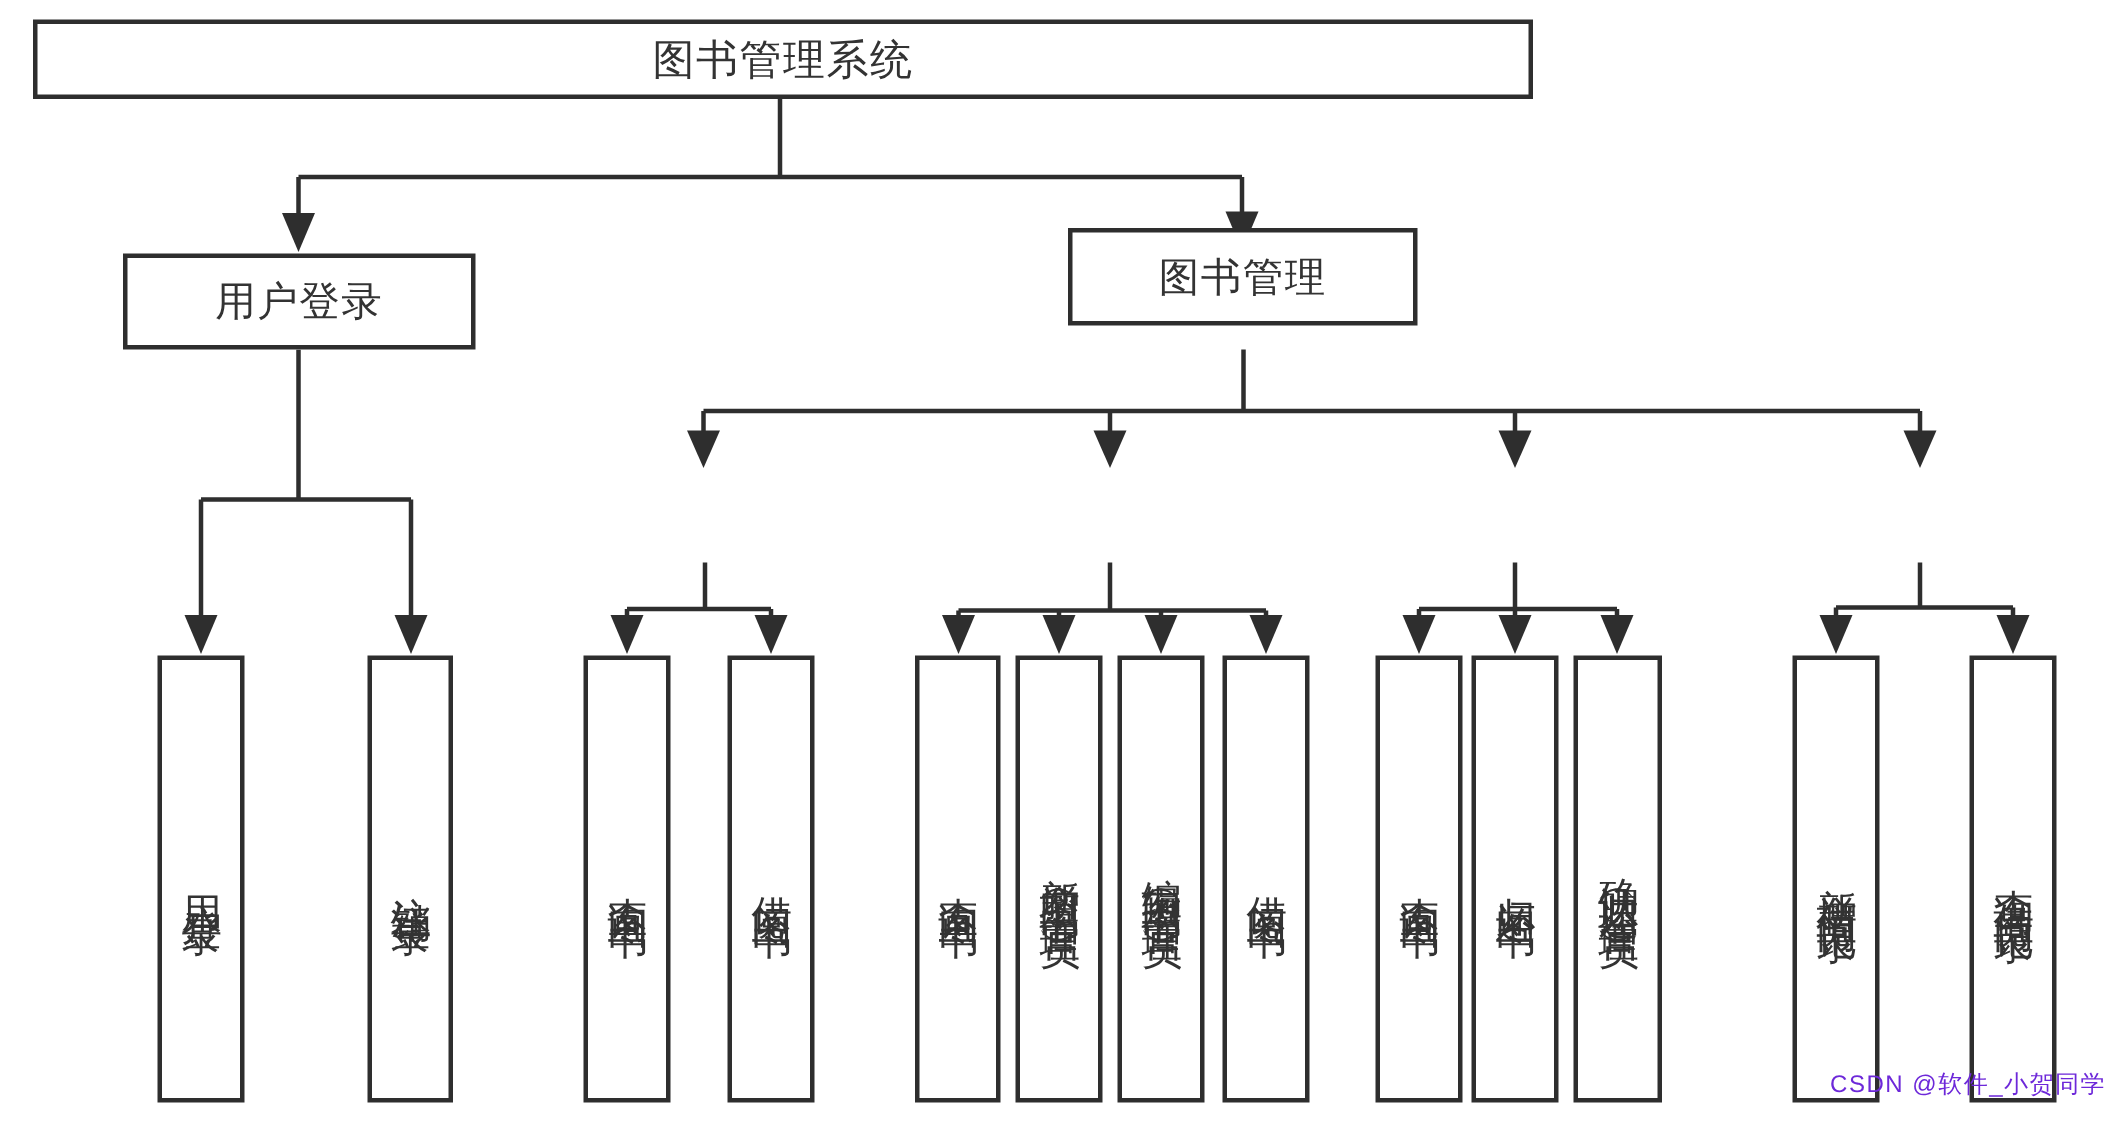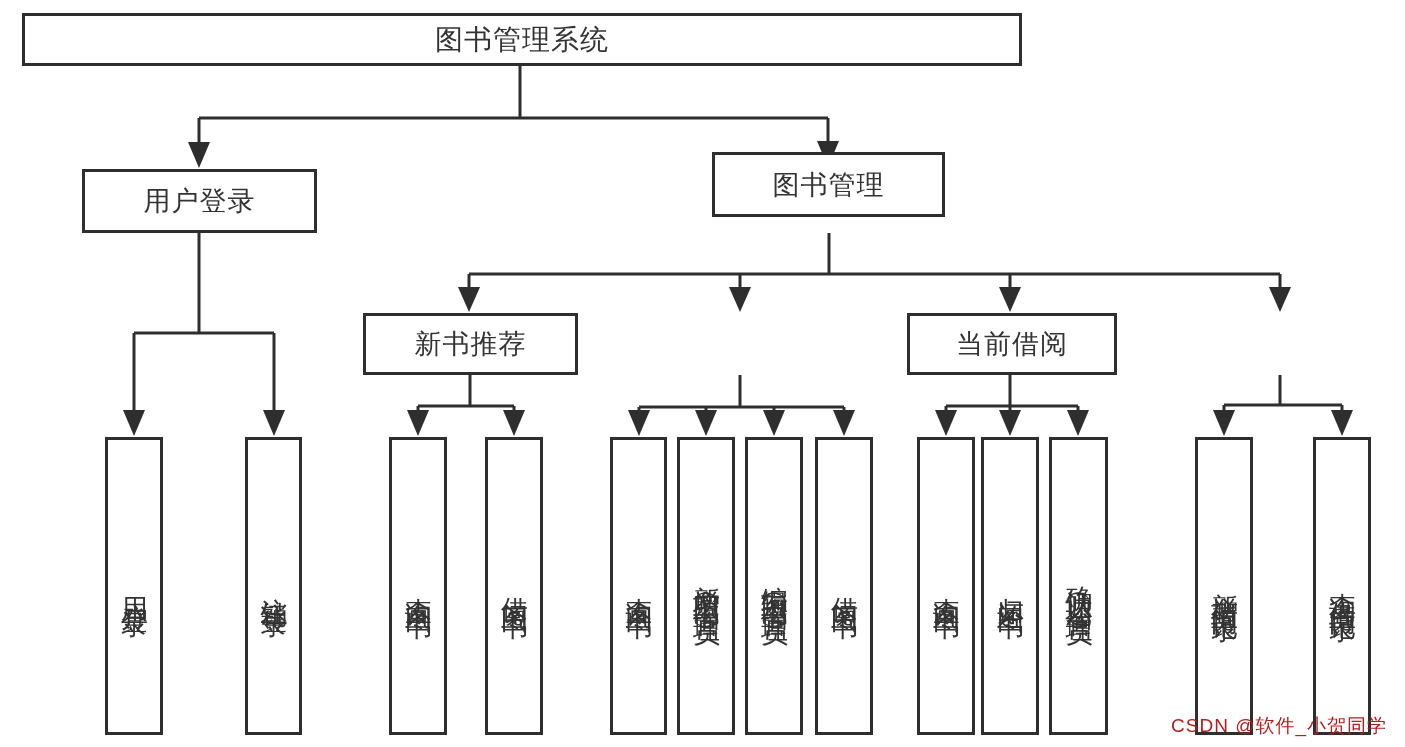--- a/index.html
+++ b/index.html
@@ -44,24 +44,24 @@
   .vnode span {
     writing-mode: vertical-rl;
     text-orientation: mixed;
     font-size: 27px;
     line-height: 1;
     letter-spacing: 5px;
     white-space: nowrap;
   }
   .watermark {
     position: absolute;
-    right: 18px;
+    right: 1px;
     top: 713px;
-    font-size: 19px;
-    color: #b91c1c;
+    font-size: 16px;
+    color: #6d28d9;
     letter-spacing: 1px;
     white-space: nowrap;
     z-index: 5;
   }
 </style>
 </head>
 <body>
 
 <div class="canvas">
 
@@ -100,26 +100,20 @@
     <span>图书管理系统</span>
   </div>
 
   <div class="node hnode" style="left:82px; top:169px; width:235px; height:64px;">
     <span>用户登录</span>
   </div>
   <div class="node hnode" style="left:712px; top:152px; width:233px; height:65px;">
     <span>图书管理</span>
   </div>
 
-  <div class="node hnode" style="left:363px; top:313px; width:215px; height:62px;">
-    <span>新书推荐</span>
-  </div>
-  <div class="node hnode" style="left:907px; top:313px; width:210px; height:62px;">
-    <span>当前借阅</span>
-  </div>
 
   <div class="node vnode" style="left:105px; top:437px; width:58px; height:298px;">
     <span>用户登录</span>
   </div>
   <div class="node vnode" style="left:245px; top:437px; width:57px; height:298px;">
     <span>注销登录</span>
   </div>
   <div class="node vnode" style="left:389px; top:437px; width:58px; height:298px;">
     <span>查询图书</span>
   </div>

